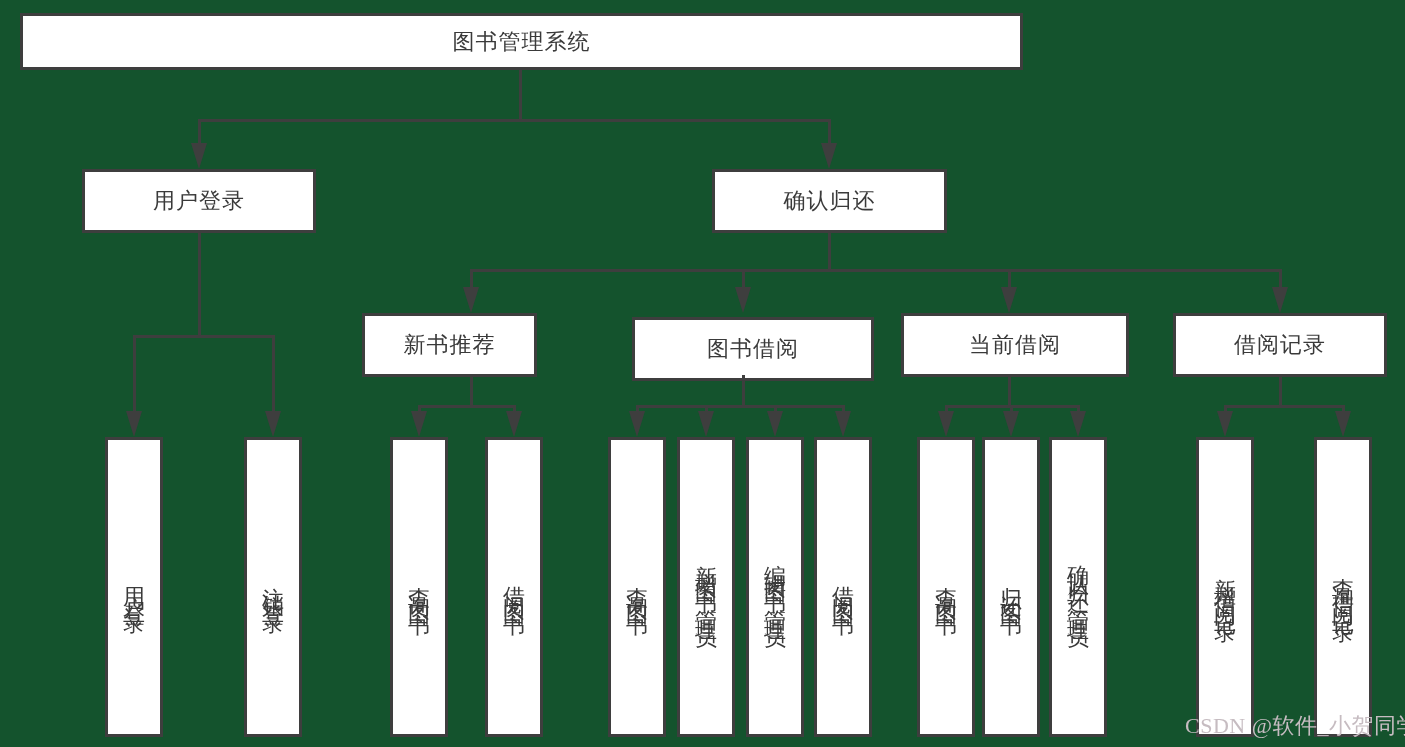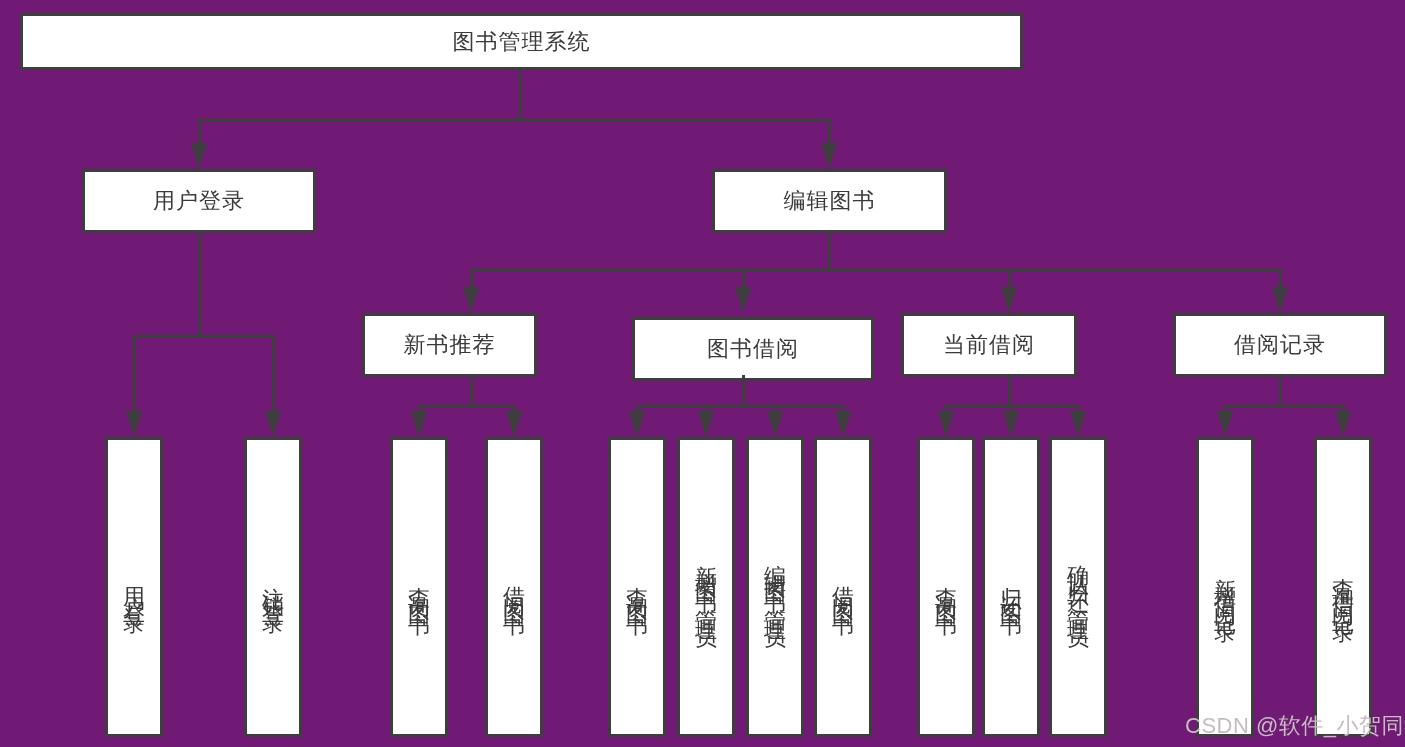--- a/index.html
+++ b/index.html
@@ -1,18 +1,18 @@
 <!DOCTYPE html>
 <html><head>
 <meta charset="utf-8">
 <style>
   html,body{margin:0;padding:0;background:#ffffff;}
   .canvas{
-    position:relative;width:1405px;height:747px;background:#701a75;overflow:hidden;
-    font-family:Liberation Sans, sans-serif;color:#3a3a3a;
+    position:relative;width:1405px;height:747px;background:#14532d;overflow:hidden;
+    font-family:Liberation Serif, serif;color:#3a3a3a;
   }
   
   .node{
     position:absolute;box-sizing:border-box;border:3px solid #3e3e3e;background:#ffffff;
     display:flex;align-items:center;justify-content:center;
     font-size:22px;letter-spacing:1px;color:#3a3a3a;white-space:nowrap;
   }
   
   .leaf{
     position:absolute;box-sizing:border-box;border:3px solid #3e3e3e;background:#ffffff;
@@ -41,21 +41,21 @@
   <div class="node" style="left:20px;top:13px;width:1003px;height:57px">图书管理系统</div>
 
   <div class="ln" style="left:518.5px;top:70px;width:3px;height:51px"></div>
   <div class="ln" style="left:197.5px;top:118.5px;width:633px;height:3px"></div>
   <div class="ln" style="left:197.5px;top:118.5px;width:3px;height:28px"></div>
   <div class="ln" style="left:827.5px;top:118.5px;width:3px;height:28px"></div>
   <div class="ah" style="left:191px;top:143px"></div>
   <div class="ah" style="left:821px;top:143px"></div>
 
   <div class="node" style="left:82px;top:169px;width:234px;height:64px">用户登录</div>
-  <div class="node" style="left:712px;top:169px;width:235px;height:64px">编辑图书</div>
+  <div class="node" style="left:712px;top:169px;width:235px;height:64px">确认归还</div>
 
   <div class="ln" style="left:197.5px;top:231px;width:3px;height:106px"></div>
   <div class="ln" style="left:132.5px;top:334.5px;width:142px;height:3px"></div>
   <div class="ln" style="left:132.5px;top:334.5px;width:3px;height:80px"></div>
   <div class="ln" style="left:271.5px;top:334.5px;width:3px;height:80px"></div>
   <div class="ah" style="left:126px;top:411px"></div>
   <div class="ah" style="left:265px;top:411px"></div>
 
   <div class="ln" style="left:827.5px;top:231px;width:3px;height:41px"></div>
   <div class="ln" style="left:469.5px;top:268.5px;width:812px;height:3px"></div>
@@ -63,21 +63,21 @@
   <div class="ln" style="left:741.5px;top:268.5px;width:3px;height:22px"></div>
   <div class="ln" style="left:1007.5px;top:268.5px;width:3px;height:22px"></div>
   <div class="ln" style="left:1278.5px;top:268.5px;width:3px;height:22px"></div>
   <div class="ah" style="left:463px;top:287px"></div>
   <div class="ah" style="left:735px;top:287px"></div>
   <div class="ah" style="left:1001px;top:287px"></div>
   <div class="ah" style="left:1272px;top:287px"></div>
 
   <div class="node" style="left:362px;top:313px;width:175px;height:64px">新书推荐</div>
   <div class="node" style="left:632px;top:317px;width:242px;height:64px">图书借阅</div>
-  <div class="node" style="left:901px;top:313px;width:176px;height:64px">当前借阅</div>
+  <div class="node" style="left:901px;top:313px;width:228px;height:64px">当前借阅</div>
   <div class="node" style="left:1173px;top:313px;width:214px;height:64px">借阅记录</div>
 
   <div class="ln" style="left:469.5px;top:375px;width:3px;height:32px"></div>
   <div class="ln" style="left:741.5px;top:375px;width:3px;height:32px"></div>
   <div class="ln" style="left:1007.5px;top:375px;width:3px;height:32px"></div>
   <div class="ln" style="left:1278.5px;top:375px;width:3px;height:32px"></div>
 
   <div class="ln" style="left:417.5px;top:404.5px;width:98px;height:3px"></div>
   <div class="ln" style="left:635.5px;top:404.5px;width:209px;height:3px"></div>
   <div class="ln" style="left:944.5px;top:404.5px;width:134px;height:3px"></div>

